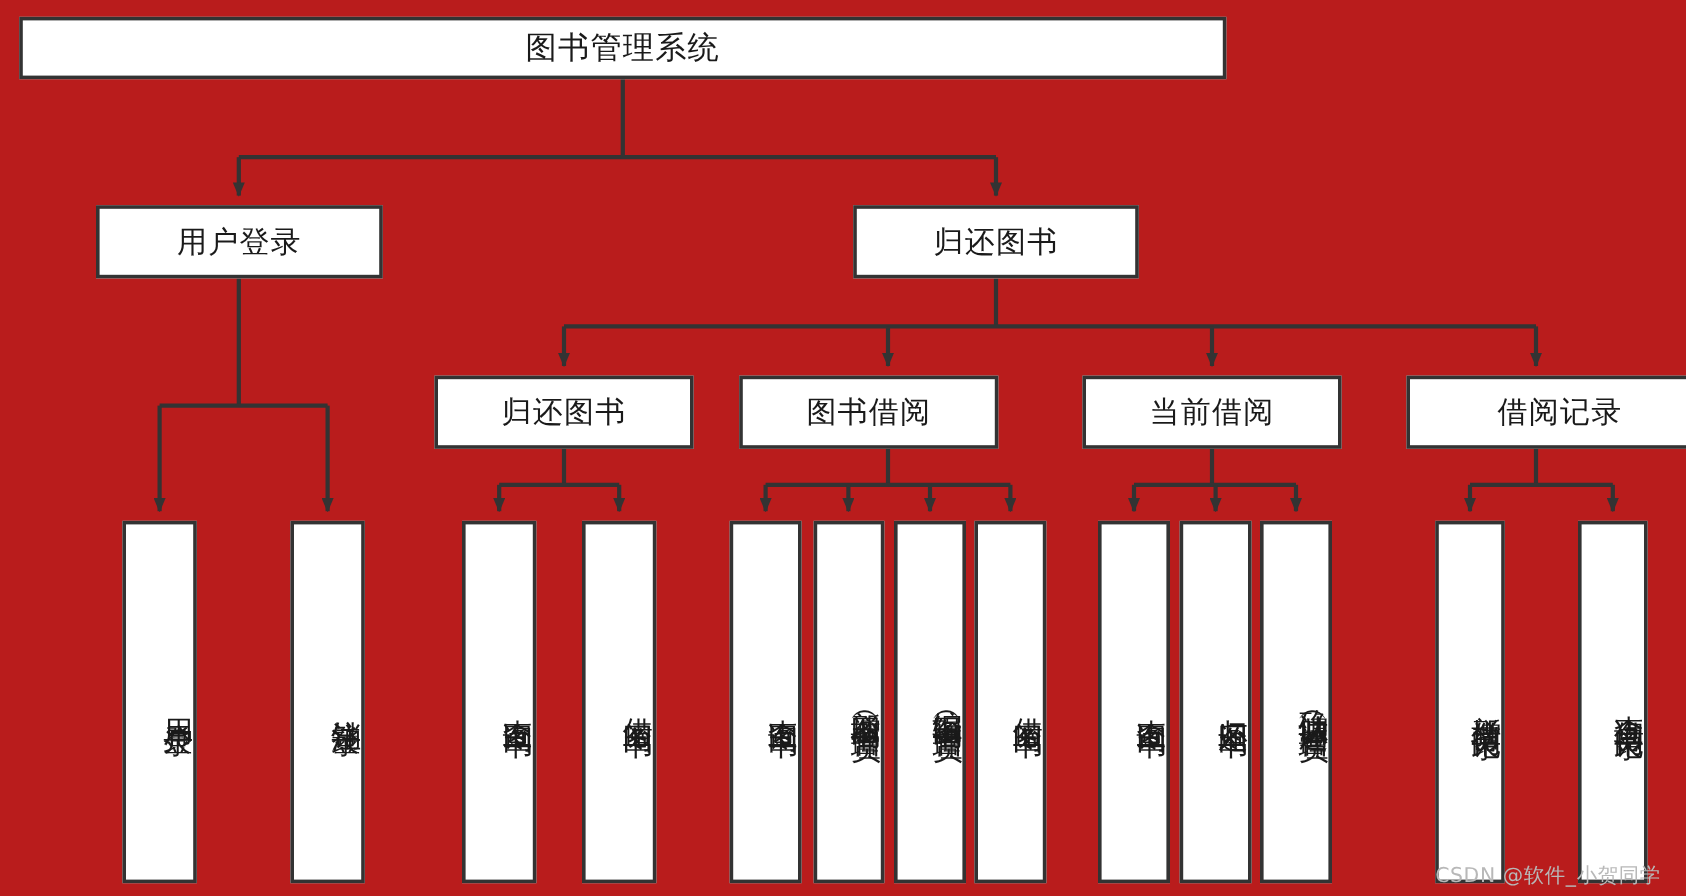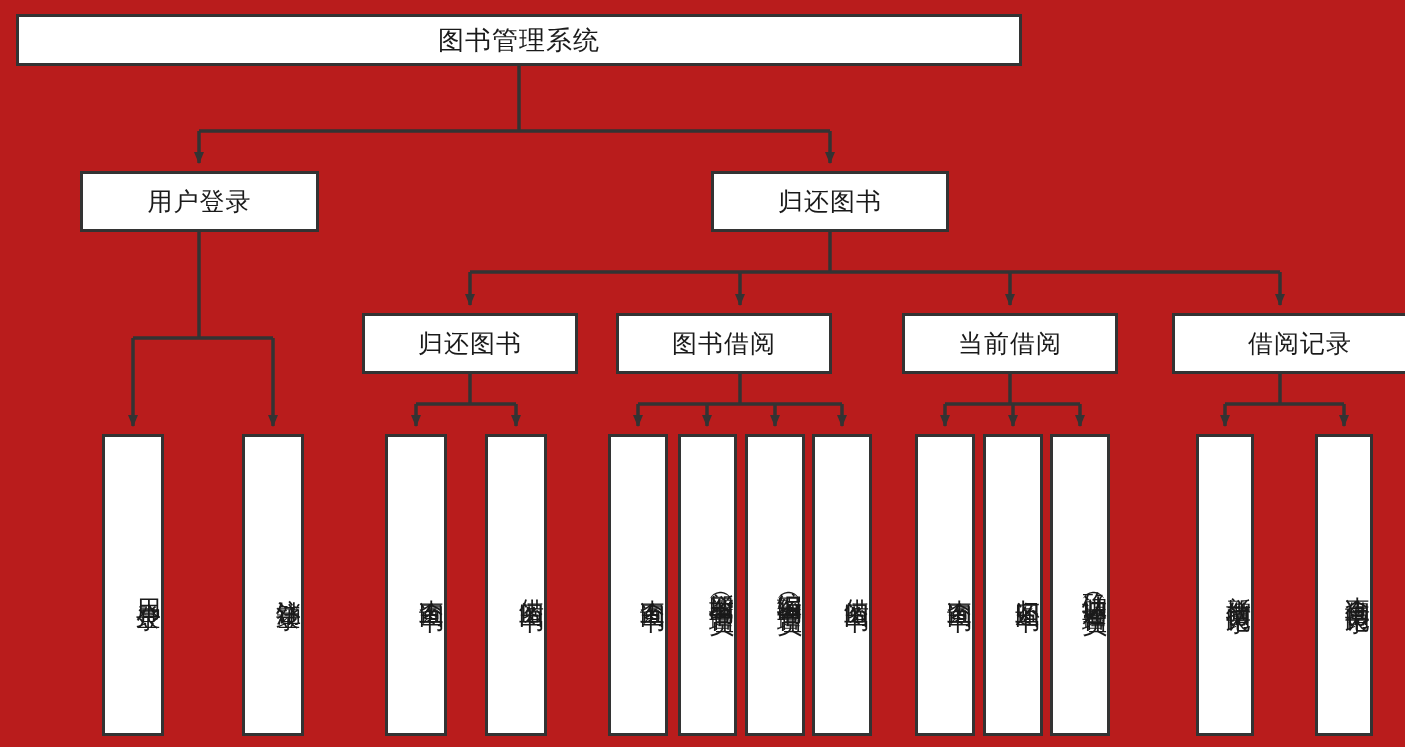--- a/index.html
+++ b/index.html
@@ -180,14 +180,15 @@
         <span class="vlabel">确认归还（管理员）</span>
       </div>
       <div class="node v" style="left: 1196px; top: 434px; width: 58px; height: 302px;">
         <span class="vlabel">新增借阅记录</span>
       </div>
       <div class="node v" style="left: 1315px; top: 434px; width: 58px; height: 302px;">
         <span class="vlabel">查询借阅记录</span>
       </div>
     </div>
 
+  <div class="watermark" style="left: 1196px; top: 718px; color: rgb(184, 184, 184);">CSDN @软件_小贺同学</div>
 
 </div>
 
 </body></html>

